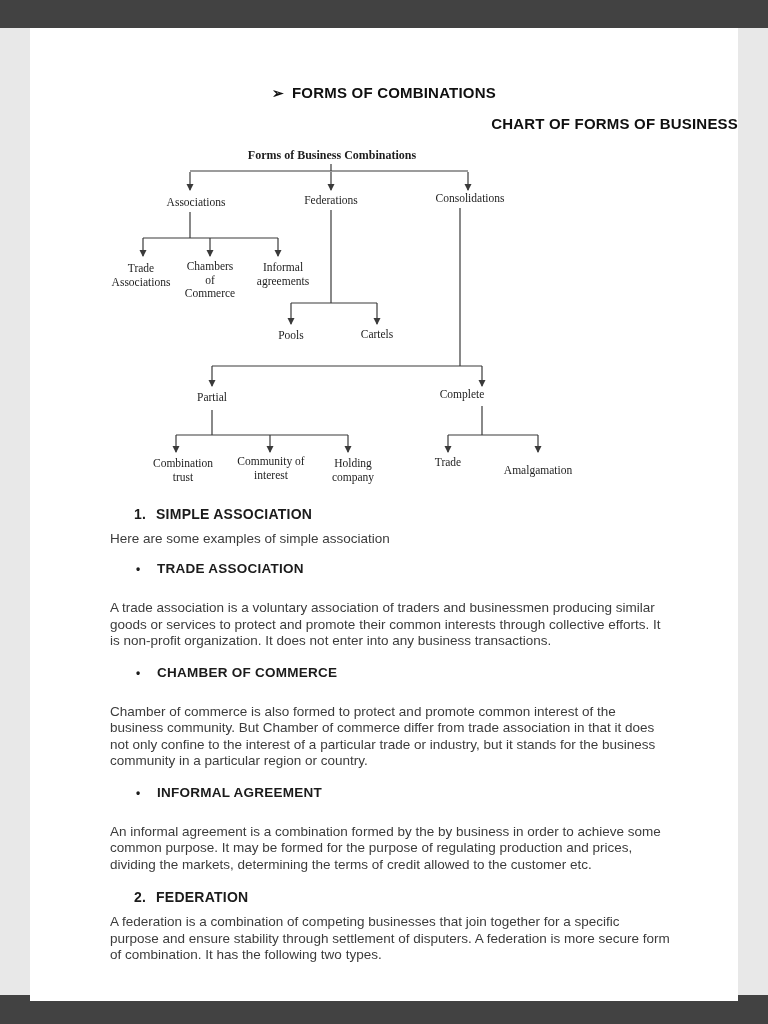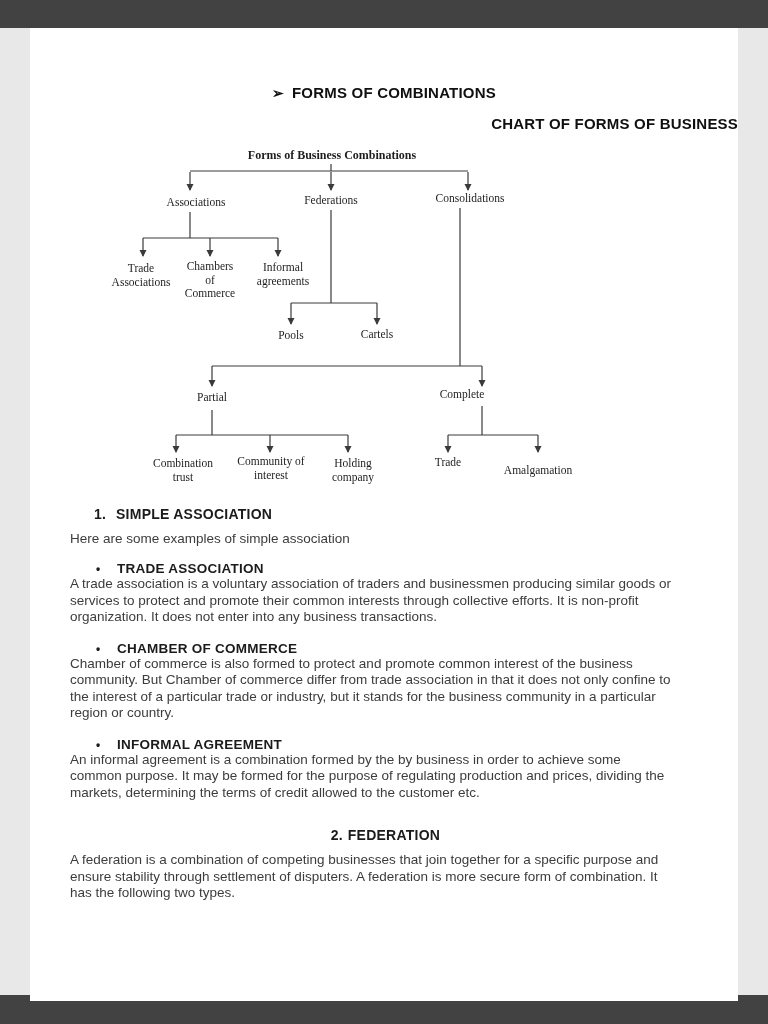--- a/index.html
+++ b/index.html
@@ -24,35 +24,35 @@
   }
   .diagram svg { position:absolute; left:0; top:0; }
   .dnode {
     position:absolute; transform:translateX(-50%);
     text-align:center; line-height:1.18; white-space:nowrap;
   }
   .dnode.wrap { white-space:normal; }
   .dnode.root { font-weight:bold; font-size:12px; }
 
   
-  .content { padding:0 66px 0 40px; color:#3c3c3c; }
+  .content { padding:0 66px 0 80px; color:#3c3c3c; }
   .sec-head {
     font-size:14px; font-weight:bold; color:#1b1b1b; letter-spacing:0.25px;
     margin-left:24px;
   }
   .sec-head .num { display:inline-block; width:22px; }
   .sec-head.first { margin-top:8px; }
-  .sec-head.second { margin-top:26px;text-align:center; }
+  .sec-head.second { margin-top:16px; }
   .intro { font-size:13.5px; margin-top:9px; }
   .bullet-h {
     display:flex; align-items:baseline; font-size:13.5px; font-weight:bold; color:#1b1b1b;
     letter-spacing:0.25px; margin:15px 0 0 26px;
   }
   .bullet-h .dot { width:21px; font-size:12px; }
-  p.body { font-size:13.5px; line-height:16.5px; margin-top:0; }
+  p.body { font-size:13.5px; line-height:16.5px; margin-top:24px; }
   p.body.last { margin-top:9px; }
 </style>
 </head>
 <body>
 
 <div class="topbar"></div>
 
 <div class="canvas">
   <div class="page">
 

